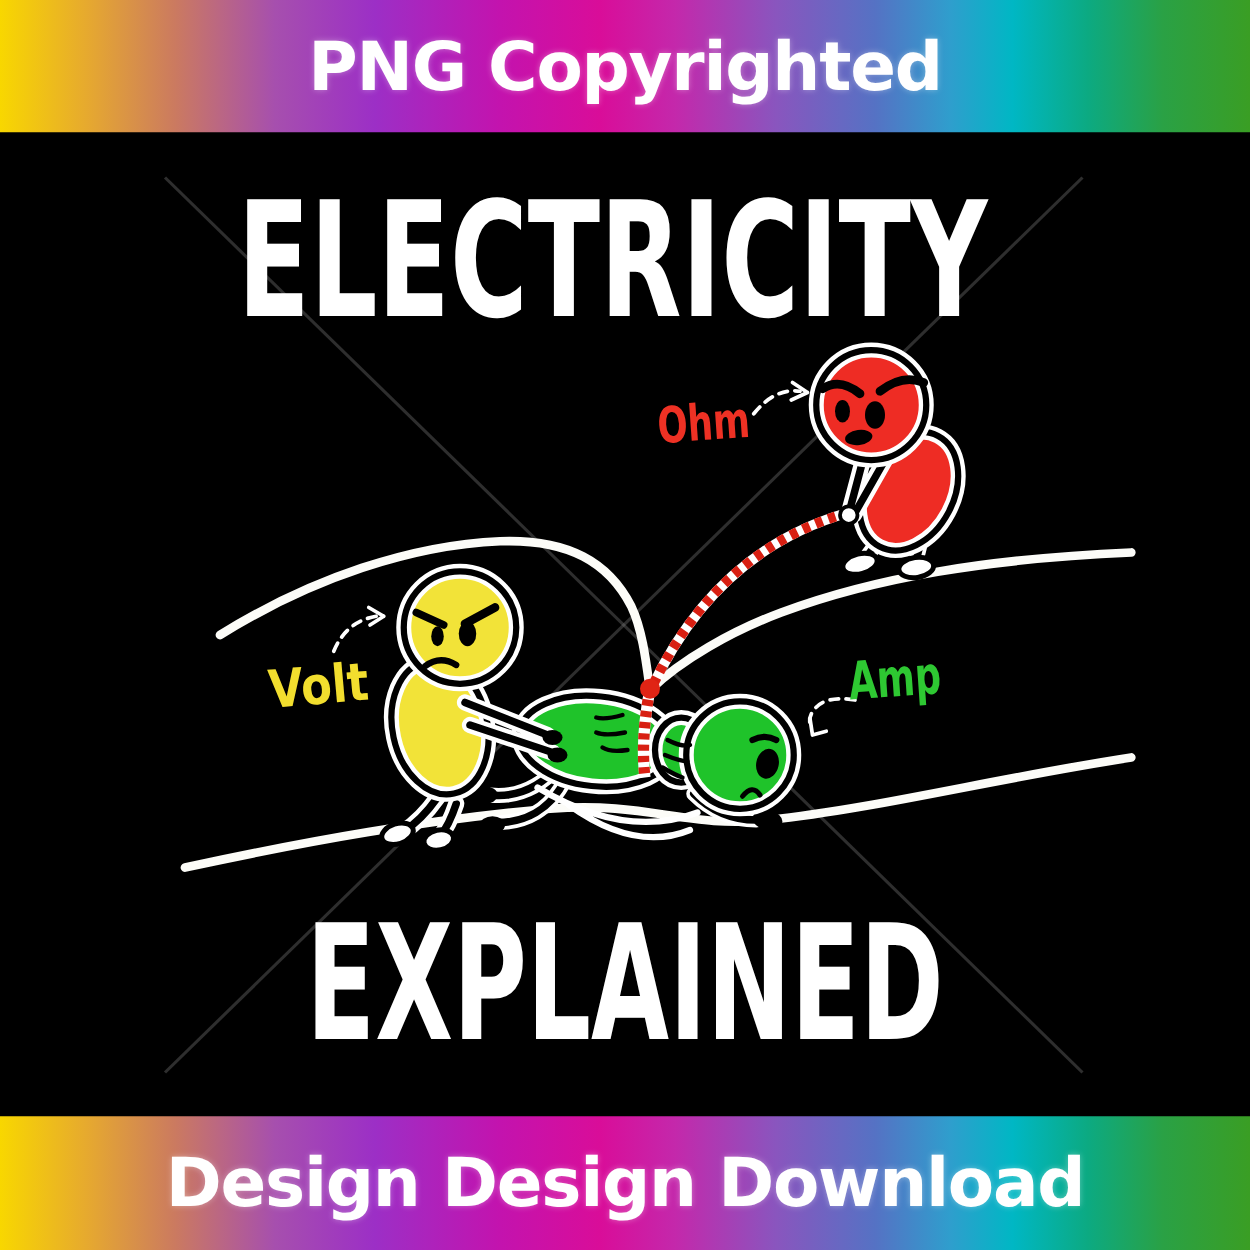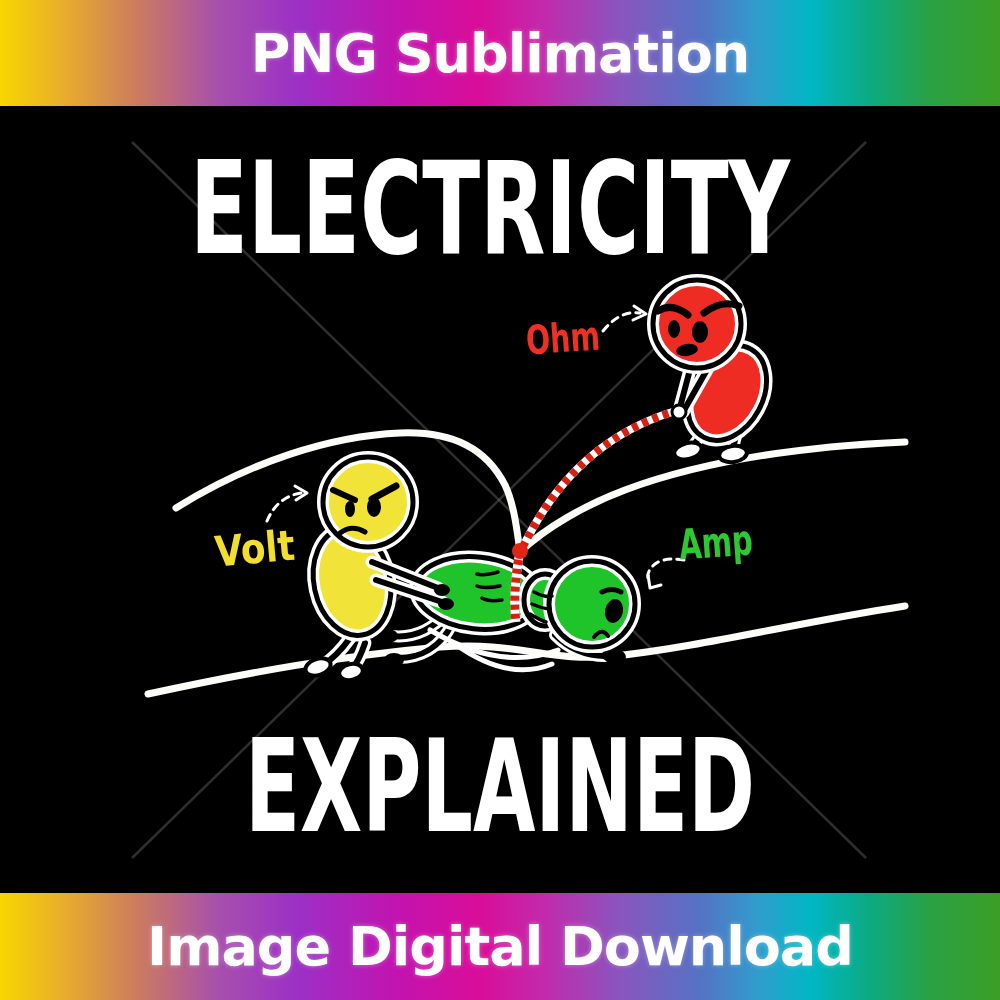--- a/index.html
+++ b/index.html
@@ -25,21 +25,21 @@
   .watermark{
     position:absolute;top:357px;left:0;width:100%;text-align:center;
     font-family:"Liberation Sans", sans-serif;font-size:66px;font-weight:normal;
     color:rgba(158,158,158,0.40);letter-spacing:1px;white-space:nowrap;pointer-events:none;
   }
 </style>
 </head>
 <body>
 
 <div class="banner banner-top">
-  <span class="banner-text">PNG Sublimation</span>
+  <span class="banner-text">PNG Copyrighted</span>
 </div>
 
 <div class="design">
   <svg class="scene" width="1000" height="787" viewBox="0 106 1000 787">
 
     <g stroke="rgba(140,140,140,0.33)" stroke-width="2.5">
       <path d="M 132,142 L 866,858"></path>
       <path d="M 866,142 L 132,858"></path>
     </g>
 
@@ -180,14 +180,14 @@
     <text x="255" y="563" font-size="42" font-weight="bold" fill="#f2de2e" text-anchor="middle" textLength="80" lengthAdjust="spacingAndGlyphs" transform="rotate(-5 255 550)">Volt</text>
     <text x="716" y="557" font-size="42" font-weight="bold" fill="#2ec832" text-anchor="middle" textLength="74" lengthAdjust="spacingAndGlyphs" transform="rotate(-4 716 545)">Amp</text>
 
     <text x="490" y="253" font-size="128" font-weight="bold" fill="#ffffff" text-anchor="middle" textLength="600" lengthAdjust="spacingAndGlyphs">ELECTRICITY</text>
     <text x="500" y="831" font-size="128" font-weight="bold" fill="#ffffff" text-anchor="middle" textLength="510" lengthAdjust="spacingAndGlyphs">EXPLAINED</text>
   </svg>
 
 </div>
 
 <div class="banner banner-bottom">
-  <span class="banner-text">Image Digital Download</span>
+  <span class="banner-text">Design Design Download</span>
 </div>
 
 </body></html>

